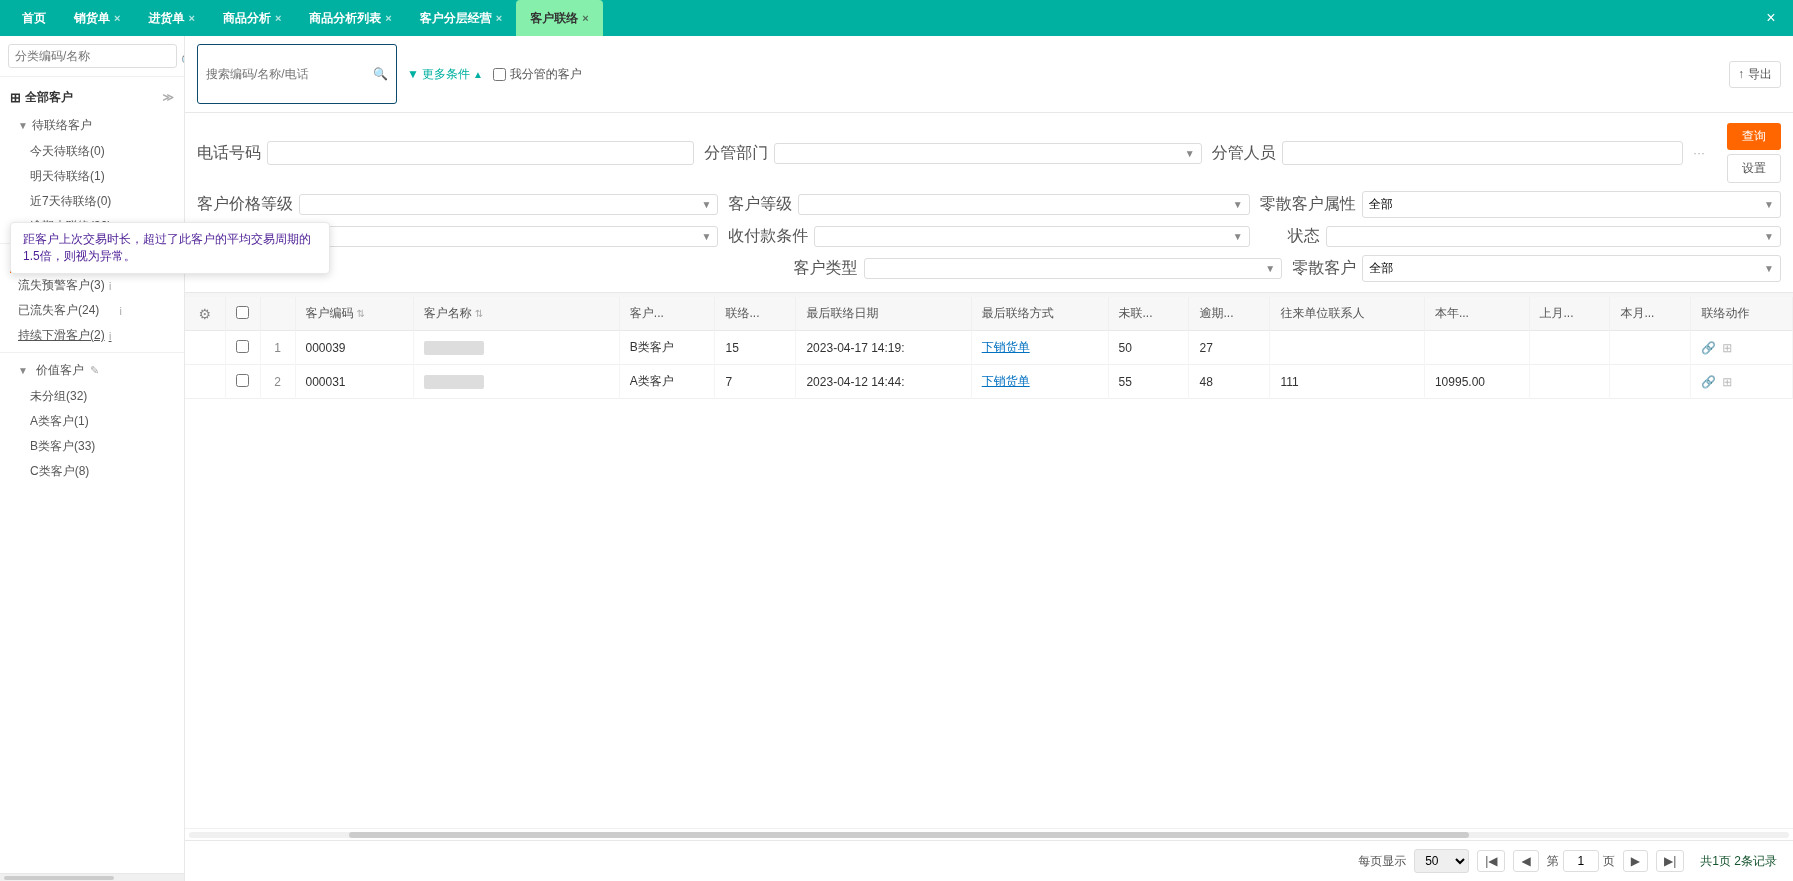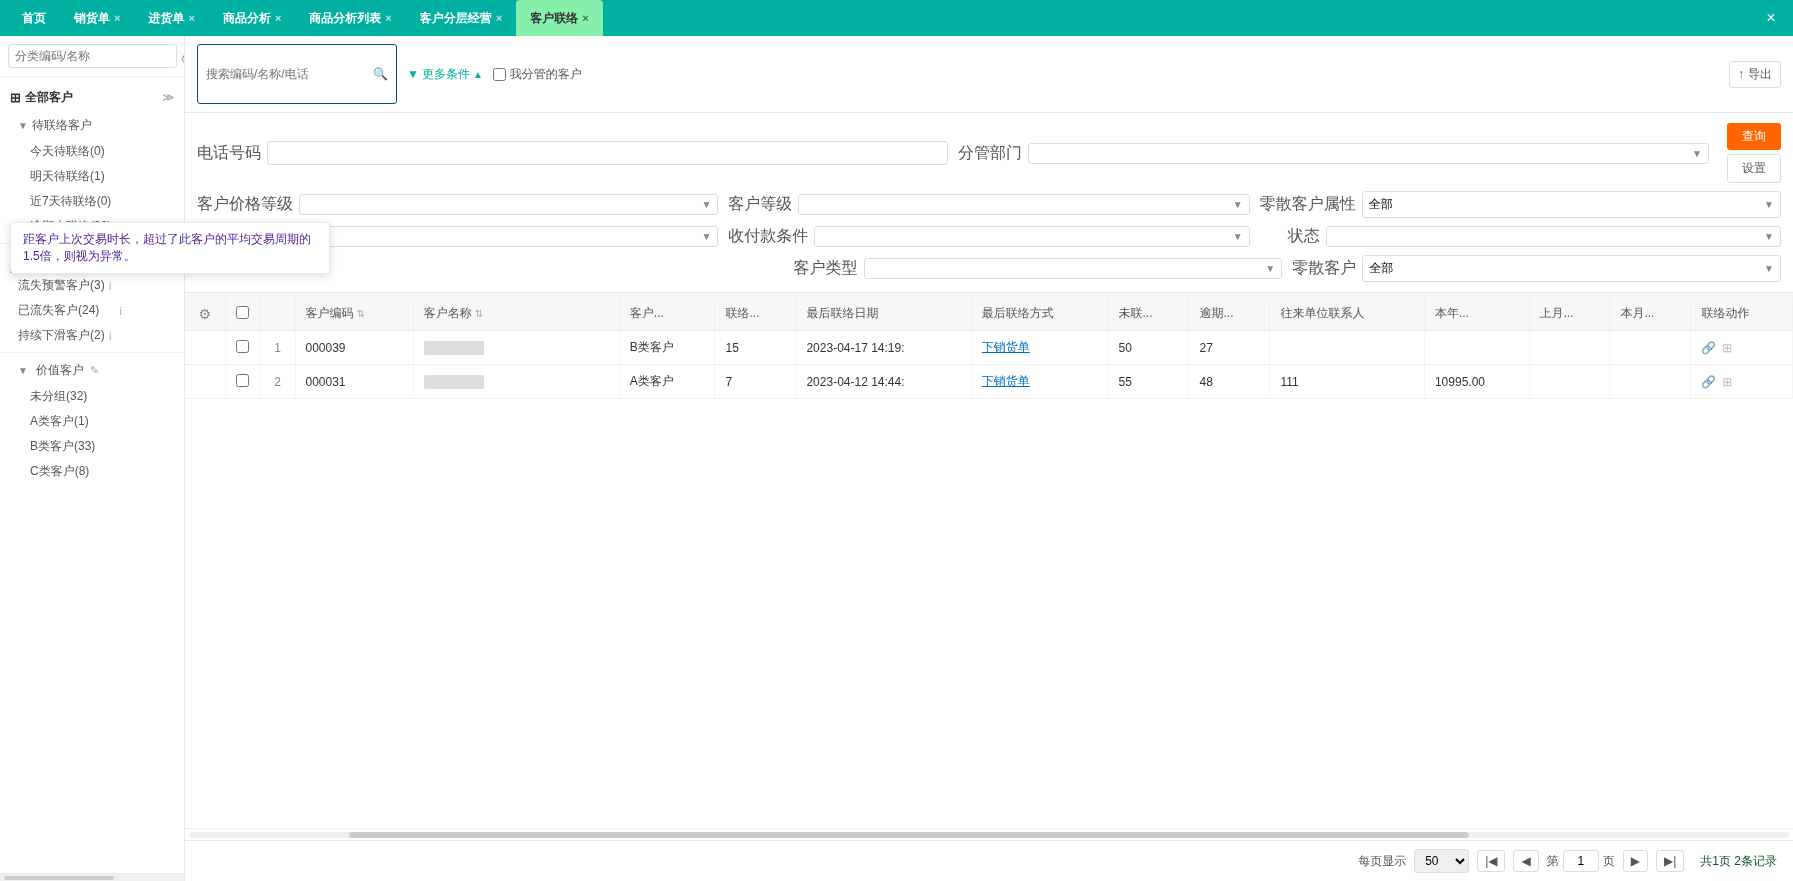--- a/index.html
+++ b/index.html
@@ -360,21 +360,21 @@
           <span style="color:#aaa; font-size:11px;">ℹ</span>
         </div>
         <div class="sidebar-item" style="display:flex; align-items:center; gap:4px;">
           <span>流失预警客户(3)</span>
           <span style="color:#aaa; font-size:11px;">ℹ</span>
         </div>
         <div class="sidebar-item" style="display:flex; align-items:center; gap:20px;">
           <span>已流失客户(24)</span>
           <span style="color:#aaa; font-size:11px;">ℹ</span>
         </div>
-        <div class="sidebar-item" style="display:flex; align-items:center; gap:4px;">
+        <div class="sidebar-item" style="display:flex; align-items:center; gap:4px;text-decoration:underline;">
           <span>持续下滑客户(2)</span>
           <span style="color:#aaa; font-size:11px;">ℹ</span>
         </div>
       </div>
       <div class="sidebar-divider"></div>
       <div class="sidebar-group2">
         <div class="sidebar-group2-label" style="display:flex; align-items:center; gap:4px;">
           <span class="arrow">▼</span>
           <span>价值客户</span>
           <span style="color:#aaa; font-size:11px; margin-left:2px;">✎</span>
@@ -421,20 +421,25 @@
         <div class="filter-group">
           <span class="filter-label">电话号码</span>
           <input class="filter-input" type="text" style="flex: 2 1 0%;">
         </div>
         <div class="filter-group">
           <span class="filter-label">分管部门</span>
           <div class="filter-select">
             <span></span>
             <span class="arrow">▼</span>
           </div>
+        </div>
+        <div class="filter-group">
+          <span class="filter-label">分管人员</span>
+          <input class="filter-input" type="text" style="flex: 2 1 0%;">
+          <span class="filter-dots">···</span>
         </div>
         <div class="filter-action-btns">
           <button class="btn-query">查询</button>
           <button class="btn-set">设置</button>
         </div>
       </div>
 
       <div class="filter-row">
         <div class="filter-group">
           <span class="filter-label">客户价格等级</span>

